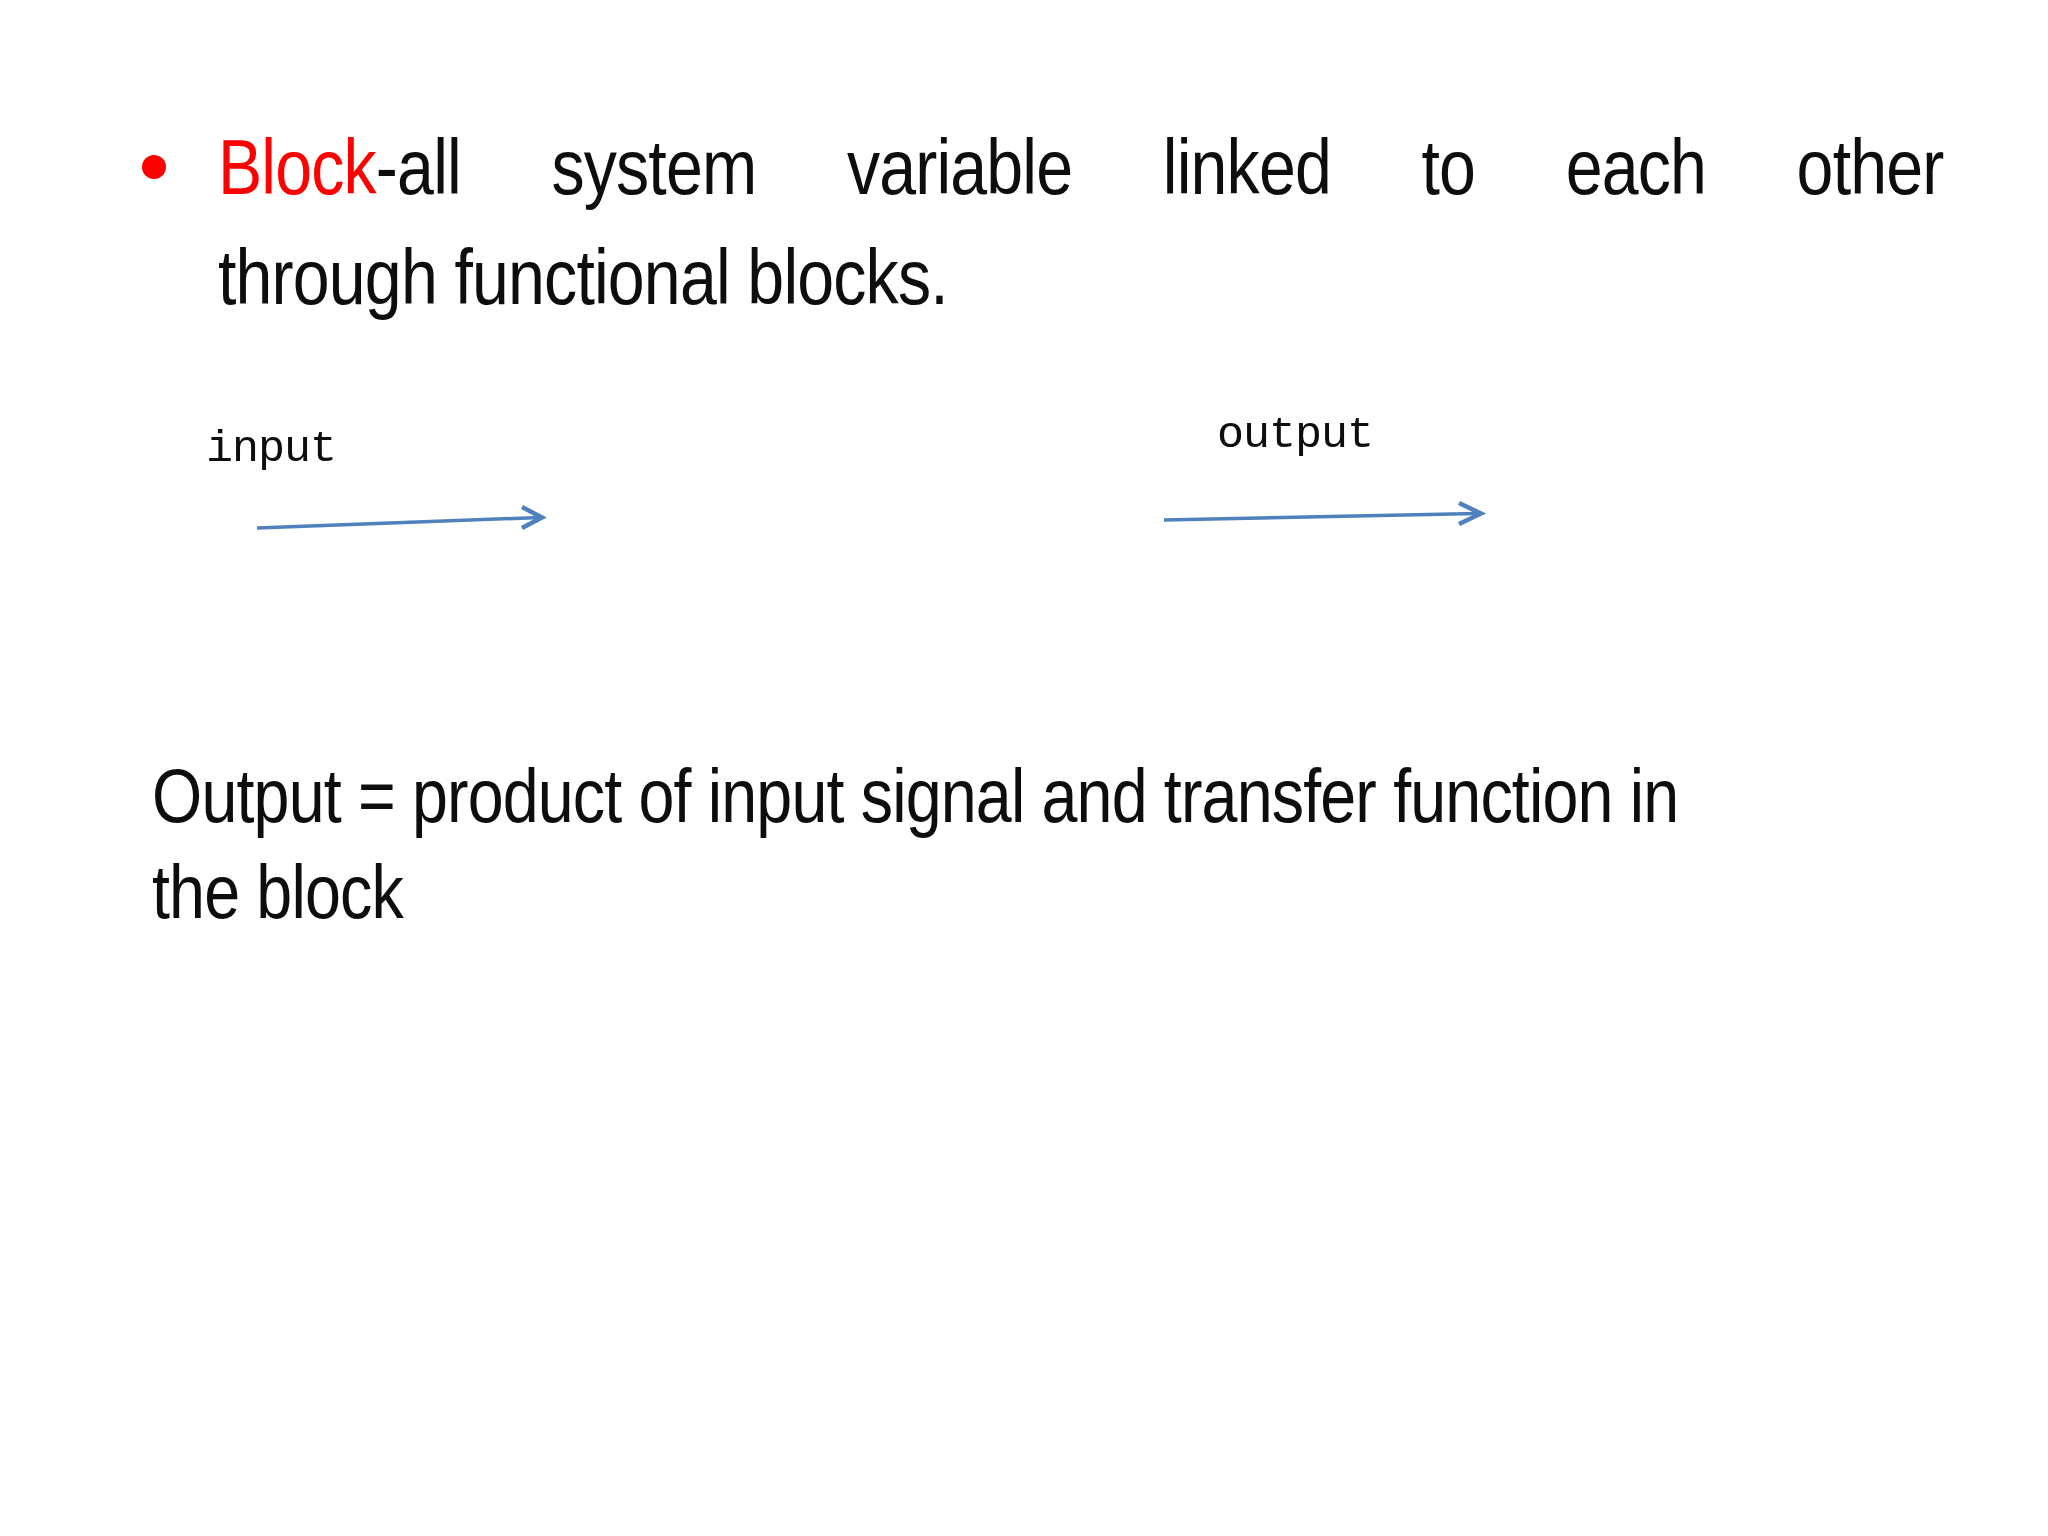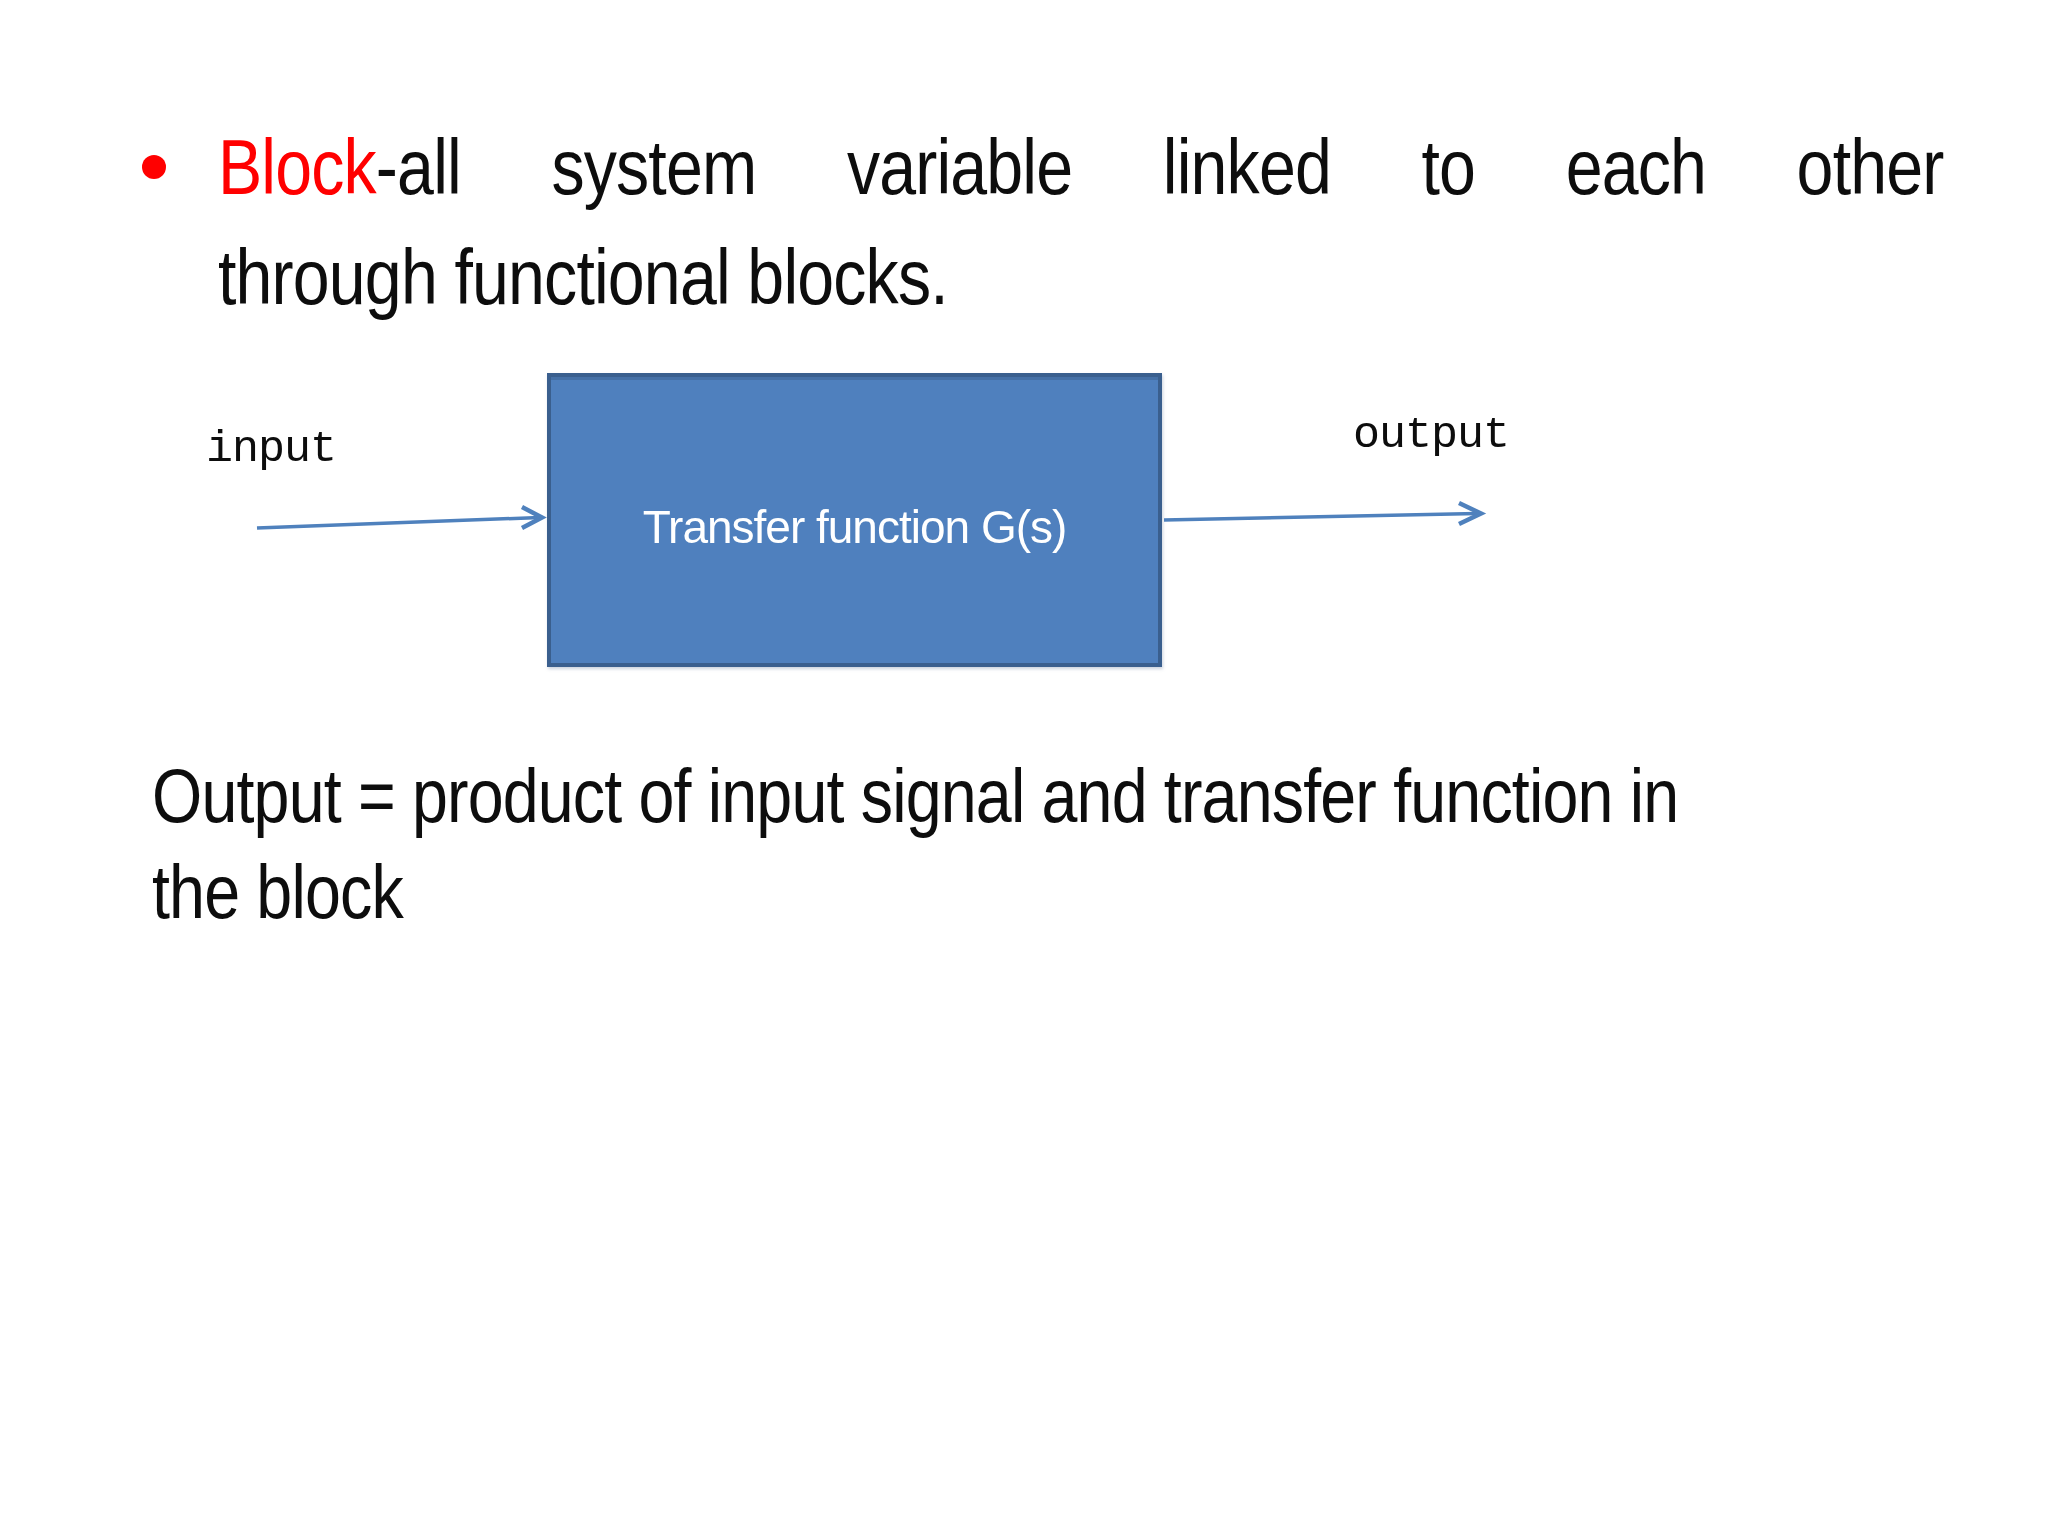--- a/index.html
+++ b/index.html
@@ -23,21 +23,21 @@
     font-size:78px; line-height:110px; letter-spacing:-1px;
     transform:scaleX(0.85); transform-origin:left top;
   }
   .title .l1 { text-align:justify; text-align-last:justify; }
   .title .red { color: var(--accent-red, #ff0000); }
   .title .l2 { text-align:left; }
 
   
   .lbl { position:absolute; font-size:45px; letter-spacing:-1px;font-family:Liberation Mono, monospace; }
   .lbl-input  { left:206px; top:424px; }
-  .lbl-output { left:1353px; top:410px; }
+  .lbl-output { left:1217px; top:410px; }
 
   
   .block {
     position:absolute; left:547px; top:373px; width:615px; height:294px;
     box-sizing:border-box;
     background: var(--block-fill, #4f80be);
     border:4px solid var(--block-border, #3a5f8e);
     box-shadow: inset 0 3px 0 rgba(0,0,0,0.12), 1px 2px 3px rgba(110,130,160,0.35);
     display:flex; align-items:center; justify-content:center;
     padding-top:14px;
@@ -74,23 +74,20 @@
     <div class="l2">through functional blocks.</div>
   </div>
 
   <div class="lbl lbl-input">input</div>
 
   <svg class="arrow arrow-in" width="310" height="45">
     <line x1="7" y1="28" x2="290" y2="17.5"></line>
     <path d="M 272,7 L 292,17.5 L 272,28"></path>
   </svg>
 
-  <div class="block">
-    <span class="block-label">Transfer function G(s)</span>
-  </div>
 
   <svg class="arrow arrow-out" width="340" height="45">
     <line x1="4" y1="28" x2="317" y2="21.5"></line>
     <path d="M 299,11 L 321,21.5 L 299,32"></path>
   </svg>
 
   <div class="lbl lbl-output">output</div>
 
   <div class="bodytext">
     <div>Output = product of input signal and transfer function in</div>

